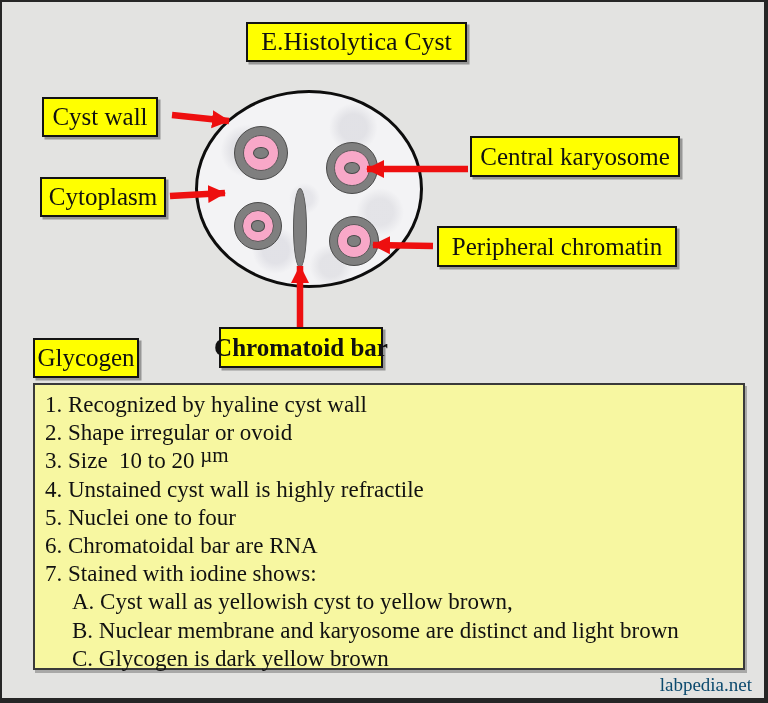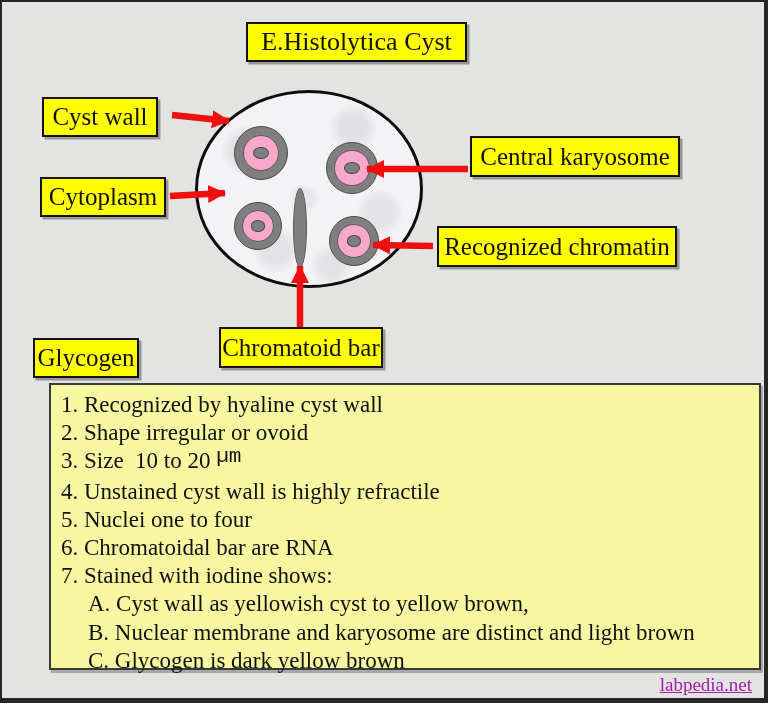--- a/index.html
+++ b/index.html
@@ -42,21 +42,21 @@
     justify-content: center;
     font-size: 25px;
     white-space: nowrap;
     z-index: 10;
   }
   .title-box { left: 246px; top: 22px; width: 221px; height: 40px; font-size: 26px; }
   .lbl-cyst-wall { left: 42px; top: 97px; width: 116px; height: 40px; }
   .lbl-cytoplasm { left: 40px; top: 177px; width: 126px; height: 40px; }
   .lbl-central-karyosome { left: 470px; top: 136px; width: 210px; height: 41px; }
   .lbl-peripheral-chromatin { left: 437px; top: 226px; width: 240px; height: 41px; }
-  .lbl-chromatoid-bar { left: 219px; top: 327px; width: 164px; height: 41px; }
+  .lbl-chromatoid-bar { left: 219px; top: 327px; width: 164px; height: 41px; font-weight: bold; }
   .lbl-features { left: 33px; top: 338px; width: 106px; height: 40px; }
 
   .cyst {
     position: absolute;
     left: 195px; top: 90px;
     width: 228px; height: 198px;
     border: 3.5px solid var(--outline);
     border-radius: 50%;
     background:
       radial-gradient(circle at 22% 30%, rgba(205,205,212,0.45) 0 7%, rgba(205,205,212,0) 12%),
@@ -115,37 +115,35 @@
     position: absolute;
     left: 33px; top: 383px;
     width: 712px; height: 287px;
     background: var(--list-bg);
     border: 2px solid #3a3a3a;
     box-shadow: 2px 3px 0 rgba(110,110,110,0.5);
     padding: 6px 8px 0 10px;
     font-size: 23px;
     line-height: 28.2px;
     z-index: 10;
-    margin-left: 16px;
   }
   .fline { white-space: pre; }
   .fline.indent { margin-left: 27px; }
   .mu {
-    font-family: Liberation Mono, monospace;
+    font-family: Liberation Serif, serif;
     position: relative;
     top: -6px;
     font-size: 21px;
   }
   .watermark {
     position: absolute;
     right: 16px; top: 674px;
     font-size: 19px;
-    color: #a21caf;
+    color: #0c4a6e;
     z-index: 10;
-    text-decoration: underline;
   }
 </style>
 </head>
 <body>
 
 <div class="frame-border"></div>
 
 <div class="ylabel title-box">E.Histolytica Cyst</div>
 
 <div class="cyst"></div>
@@ -182,21 +180,21 @@
   <line class="arrow-shaft" x1="172" y1="115" x2="229" y2="121" marker-end="url(#ah)"></line>
   <line class="arrow-shaft" x1="170" y1="196" x2="225" y2="193" marker-end="url(#ah)"></line>
   <line class="arrow-shaft" x1="468" y1="169" x2="367" y2="169" marker-end="url(#ah)"></line>
   <line class="arrow-shaft" x1="433" y1="246" x2="373" y2="245" marker-end="url(#ah)"></line>
   <line class="arrow-shaft" x1="300" y1="329" x2="300" y2="266" marker-end="url(#ah)"></line>
 </svg>
 
 <div class="ylabel lbl-cyst-wall">Cyst wall</div>
 <div class="ylabel lbl-cytoplasm">Cytoplasm</div>
 <div class="ylabel lbl-central-karyosome">Central karyosome</div>
-<div class="ylabel lbl-peripheral-chromatin">Recognized chromatin</div>
+<div class="ylabel lbl-peripheral-chromatin">Peripheral chromatin</div>
 <div class="ylabel lbl-chromatoid-bar">Chromatoid bar</div>
 
 <div class="ylabel lbl-features">Glycogen</div>
 <div class="features-box">
     <div class="fline">1. Recognized by hyaline cyst wall</div>
     <div class="fline">2. Shape irregular or ovoid</div>
     <div class="fline">3. Size  10 to 20 <span class="mu">µm</span></div>
     <div class="fline">4. Unstained cyst wall is highly refractile</div>
     <div class="fline">5. Nuclei one to four</div>
     <div class="fline">6. Chromatoidal bar are RNA</div>

